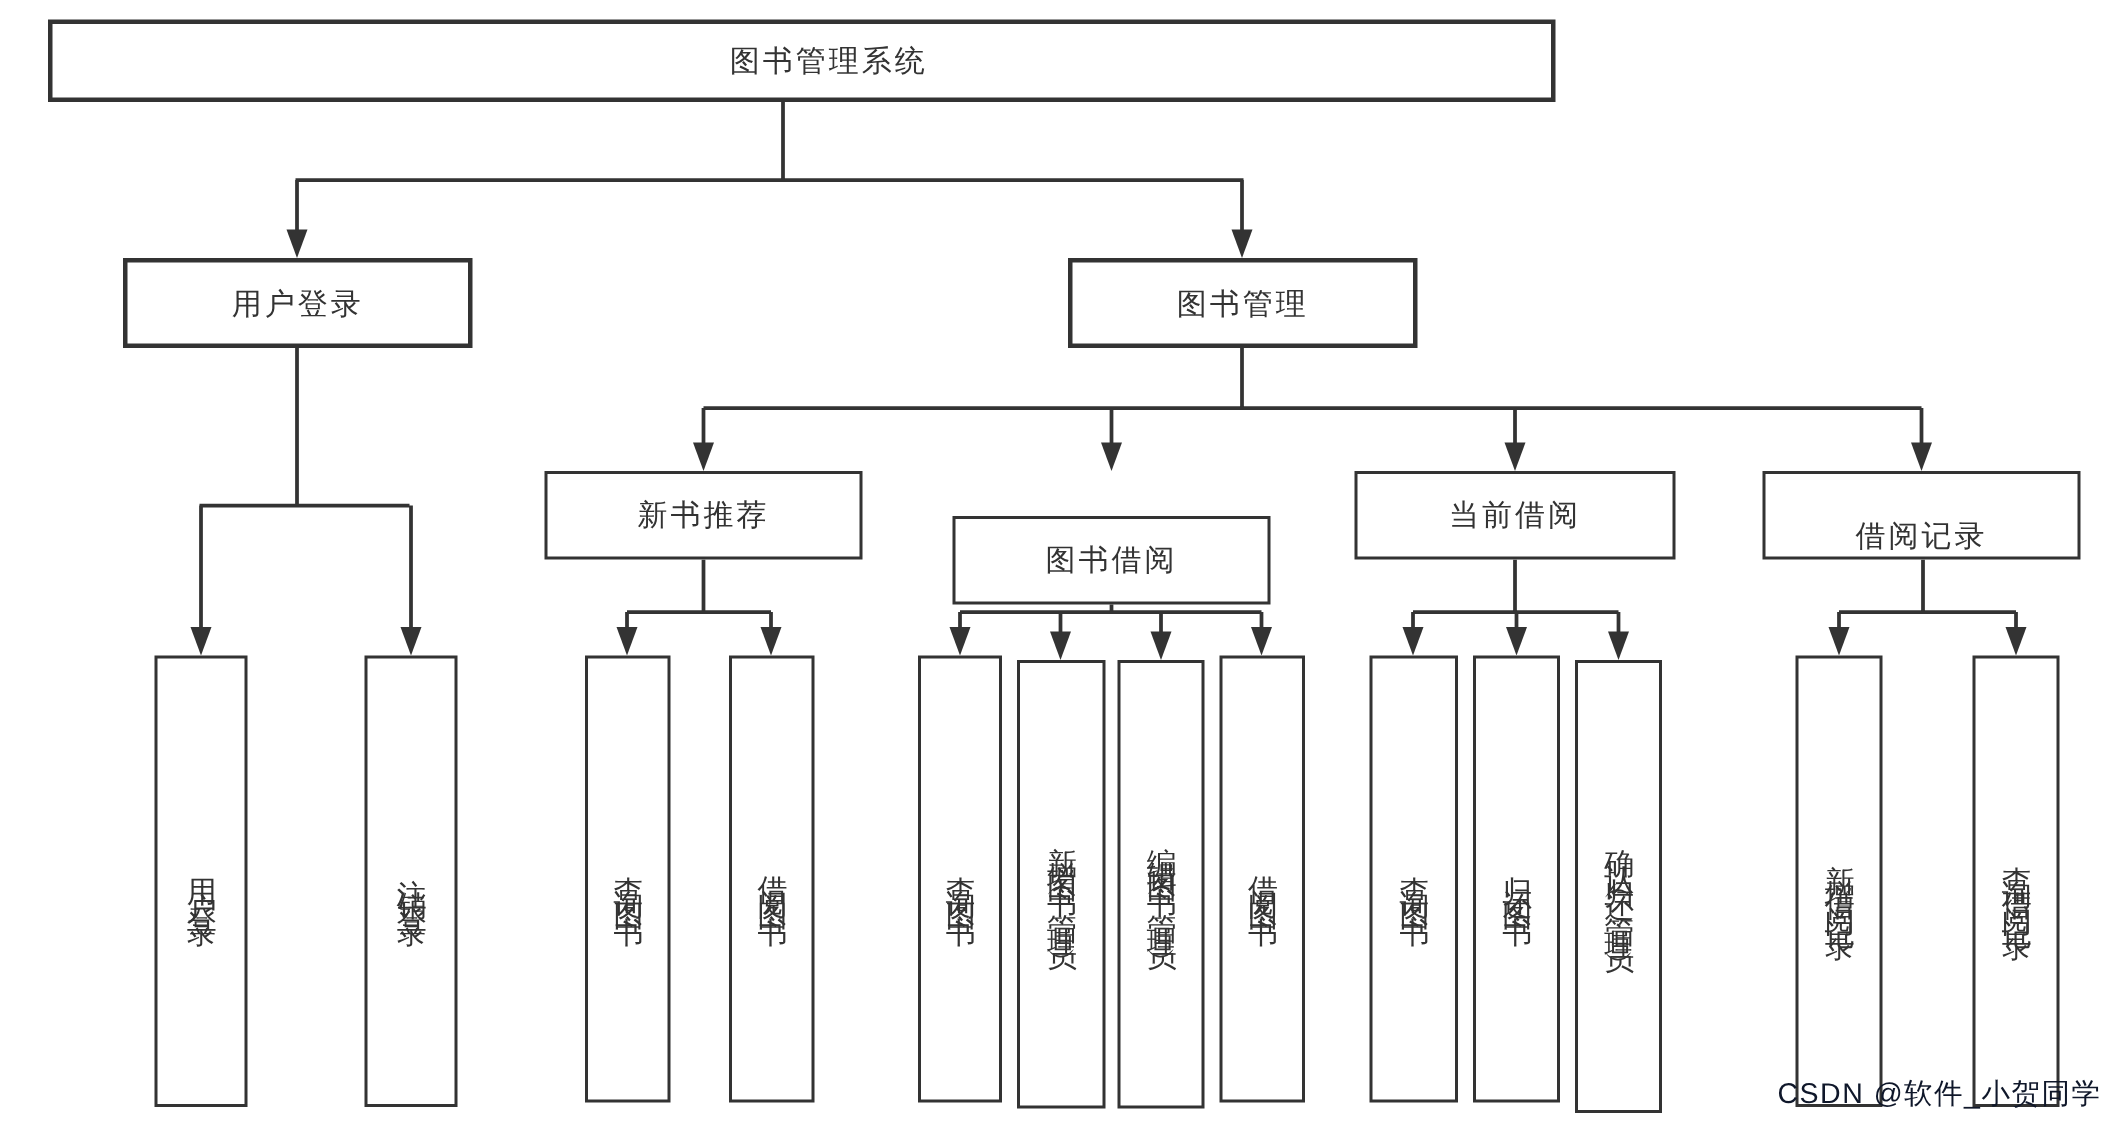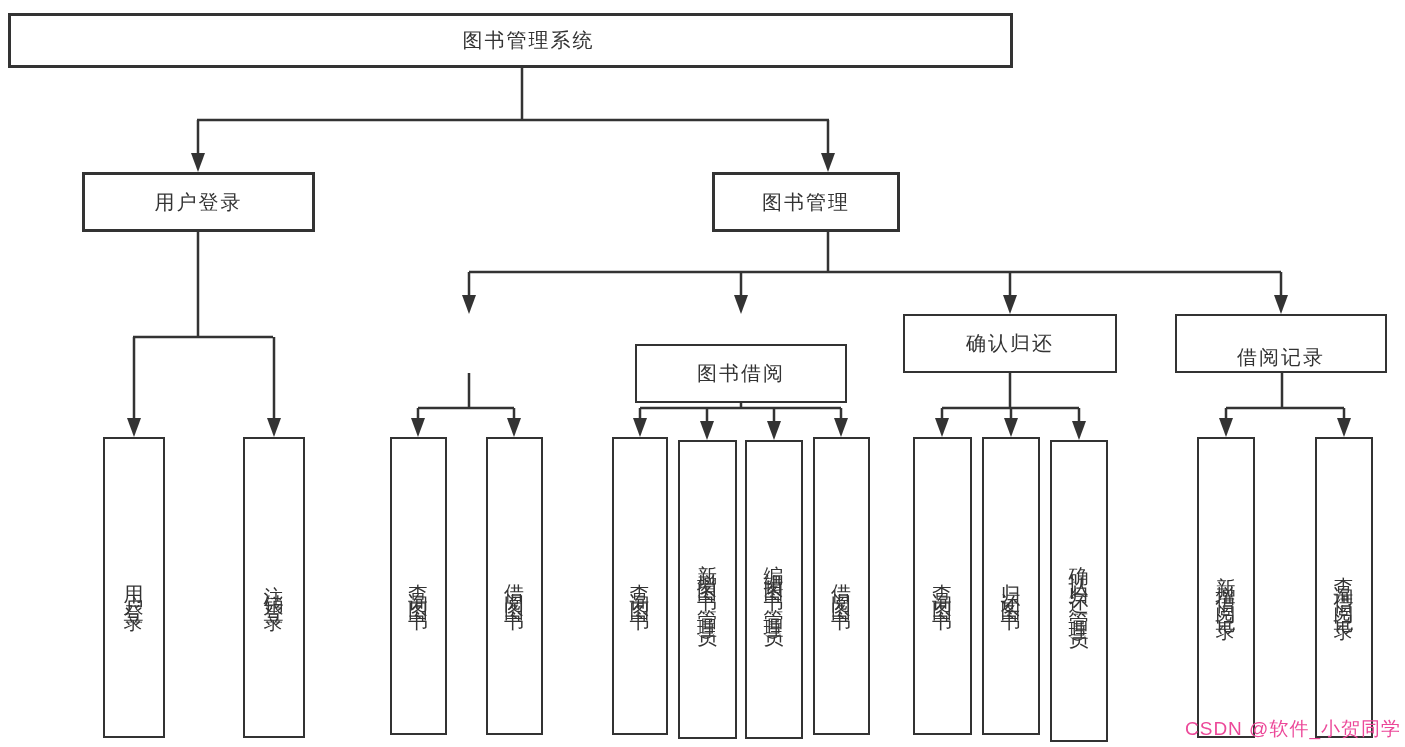--- a/index.html
+++ b/index.html
@@ -26,21 +26,21 @@
     text-orientation:mixed;
     font-size:20px;
     line-height:1;
     letter-spacing:9px;
     color:#333333;
   }
   .watermark{
     position:absolute;
     left:1185px;top:716px;
     font-size:19px;
-    color:#ec4899;
+    color:#0f172a;
     letter-spacing:1px;
     white-space:nowrap;
   }
 </style>
 </head>
 <body>
 
 <div id="stage">
 
   <svg id="wires" viewBox="0 0 1405 747" xmlns="http://www.w3.org/2000/svg">
@@ -94,36 +94,39 @@
       <polygon points="767,421 781,421 774,440"></polygon>
       <polygon points="834,418 848,418 841,437"></polygon>
       <polygon points="935,418 949,418 942,437"></polygon>
       <polygon points="1004,418 1018,418 1011,437"></polygon>
       <polygon points="1072,421 1086,421 1079,440"></polygon>
       <polygon points="1219,418 1233,418 1226,437"></polygon>
       <polygon points="1337,418 1351,418 1344,437"></polygon>
     </g>
   </svg>
 
-  <div class="box h-box thick" style="left:8px;top:13px;width:1005px;height:55px;padding-left:36px;">
+  <div class="box h-box thick" style="left:32px;top:13px;width:1005px;height:55px;padding-left:36px;">
     <span>图书管理系统</span>
   </div>
 
   <div class="box h-box thick" style="left:82px;top:172px;width:233px;height:60px;">
     <span>用户登录</span>
   </div>
-  <div class="box h-box thick" style="left:712px;top:172px;width:188px;height:60px;text-align:right;">
+  <div class="box h-box thick" style="left:712px;top:172px;width:233px;height:60px;text-align:right;">
     <span>图书管理</span>
   </div>
 
+  <div class="box h-box" style="left:363px;top:314px;width:212px;height:59px;">
+    <span>新书推荐</span>
+  </div>
   <div class="box h-box" style="left:635px;top:314px;width:212px;height:59px;margin-top:30px;">
     <span>图书借阅</span>
   </div>
   <div class="box h-box" style="left:903px;top:314px;width:214px;height:59px;">
-    <span>确认归还</span>
+    <span>当前借阅</span>
   </div>
   <div class="box h-box" style="left:1175px;top:314px;width:212px;height:59px;align-items:flex-end;">
     <span>借阅记录</span>
   </div>
 
   <div class="box v-box" style="left:103px;top:437px;width:62px;height:301px;">
     <span class="v-text">用户登录</span>
   </div>
   <div class="box v-box" style="left:243px;top:437px;width:62px;height:301px;">
     <span class="v-text">注销登录</span>

